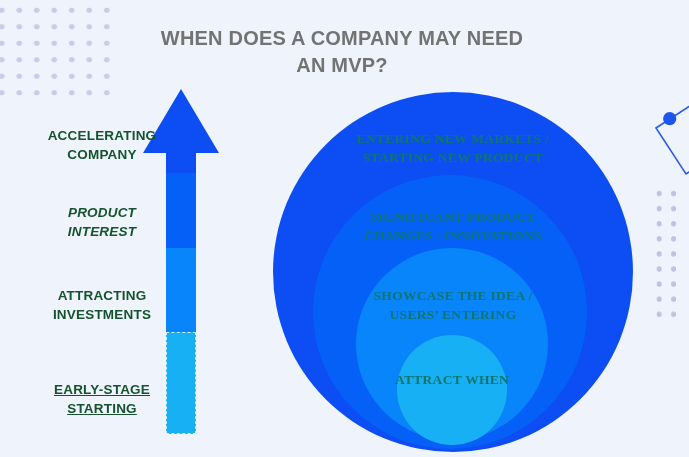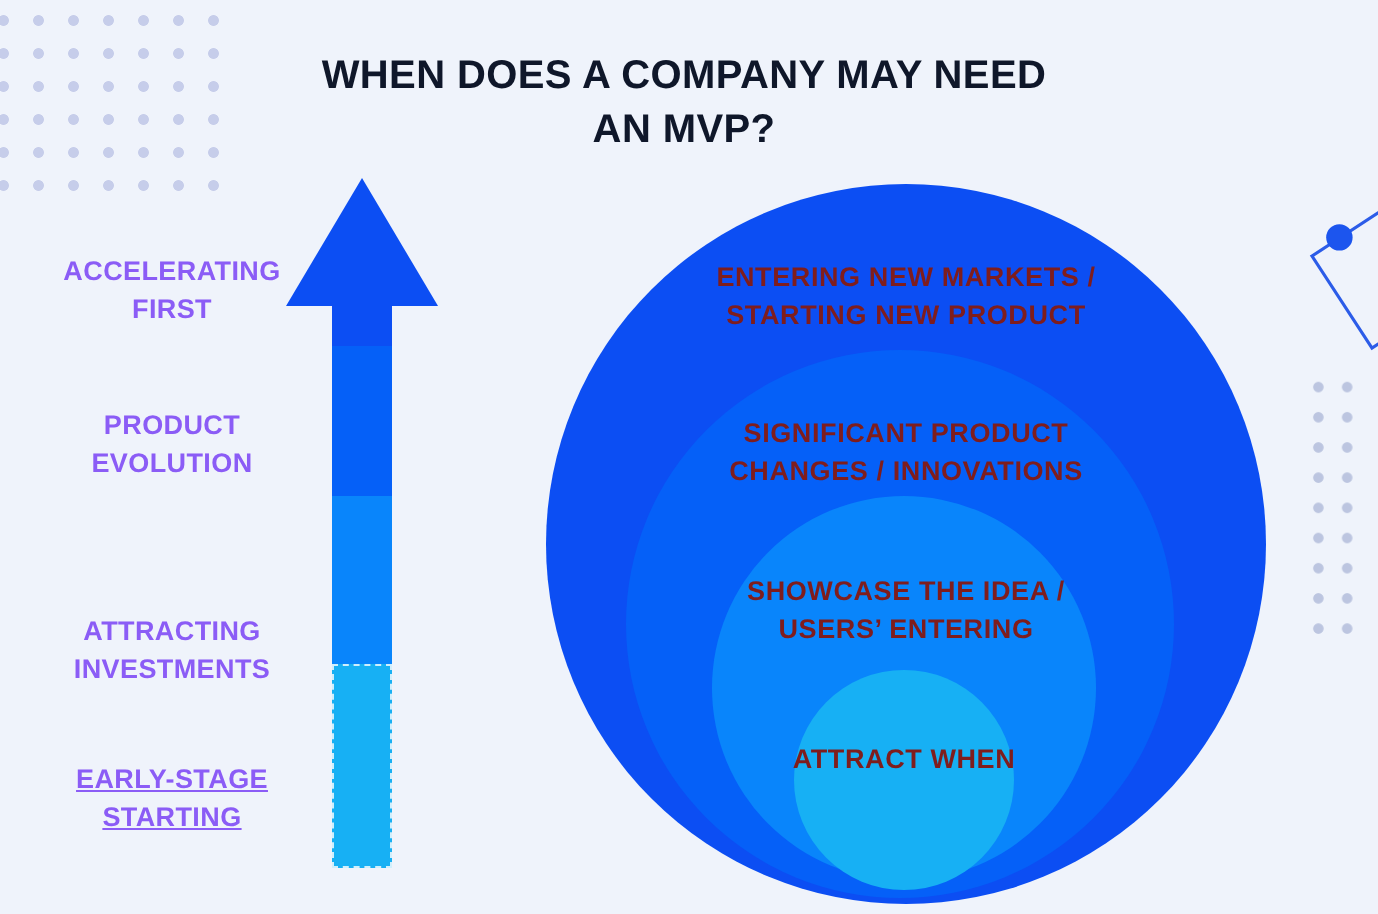--- a/index.html
+++ b/index.html
@@ -16,53 +16,53 @@
   .dots-right{
     left:652px;top:186px;width:30px;height:137px;
     background-image:radial-gradient(circle,#bcc5e0 2.4px,rgba(188,197,224,0) 2.8px);
     background-size:14.4px 15.1px;
   }
   .diamond-svg{position:absolute;left:640px;top:85px;}
 
   
   .title{
     position:absolute;left:142px;top:25px;width:400px;
-    text-align:center;color:#0f172a;font-weight:bold;
+    text-align:center;color:#737373;font-weight:bold;
     font-size:20px;line-height:27px;letter-spacing:.2px;
   }
 
   
   .arrow-head{
     position:absolute;left:143px;top:89px;width:0;height:0;
     border-left:38px solid transparent;border-right:38px solid transparent;
     border-bottom:64px solid #0c4ef3;
   }
   .seg{position:absolute;left:166px;width:30px;}
   .seg-1{top:153px;height:20px;background:#0c4ef3;}
   .seg-2{top:173px;height:75px;background:#0560f8;}
   .seg-3{top:248px;height:84px;background:#0985fb;}
   .seg-4{top:332px;height:102px;background:#17b0f4;box-sizing:border-box;border:1px dashed rgba(255,255,255,.8);}
 
   
   .stage-label{
-    position:absolute;left:4px;width:164px;text-align:center;
-    color:#8b5cf6;font-weight:bold;font-size:13.5px;line-height:18.5px;letter-spacing:.2px;
+    position:absolute;left:20px;width:164px;text-align:center;
+    color:#14532d;font-weight:bold;font-size:13.5px;line-height:18.5px;letter-spacing:.2px;
   }
-  .stage-1{top:127px;} .stage-2{top:204px;} .stage-3{top:287px;margin-top:20px;} .stage-4{top:381px;text-decoration:underline;}
+  .stage-1{top:127px;} .stage-2{top:204px;font-style:italic;} .stage-3{top:287px;} .stage-4{top:381px;text-decoration:underline;}
 
   
   .ring{position:absolute;border-radius:50%;}
   .ring-1{left:273px;top:92px;width:360px;height:360px;background:#0c4ef3;}
   .ring-2{left:313px;top:175px;width:274px;height:274px;background:#0560f8;}
   .ring-3{left:356px;top:248px;width:192px;height:192px;background:#0985fb;}
   .ring-4{left:397px;top:335px;width:110px;height:110px;background:#17b0f4;}
 
   .ring-label{
-    position:absolute;text-align:center;color:#7f1d1d;font-weight:bold;
-    font-size:13.5px;line-height:18.5px;letter-spacing:.3px;
+    position:absolute;text-align:center;color:#0f766e;font-weight:bold;
+    font-size:13.5px;line-height:18.5px;letter-spacing:.3px;font-family:Liberation Serif, serif;
   }
   .rlabel-1{left:303px;top:130px;width:300px;}
   .rlabel-2{left:303px;top:208px;width:300px;}
   .rlabel-3{left:303px;top:287px;width:300px;}
   .rlabel-4{left:352px;top:371px;width:200px;}
 </style>
 </head>
 <body>
 
 <div id="page">
@@ -82,25 +82,25 @@
   <div>
     <div class="arrow-head"></div>
     <div class="seg seg-1"></div>
     <div class="seg seg-2"></div>
     <div class="seg seg-3"></div>
     <div class="seg seg-4"></div>
   </div>
 
   <div class="stage-label stage-1">
     <div>ACCELERATING</div>
-    <div>FIRST</div>
+    <div>COMPANY</div>
   </div>
   <div class="stage-label stage-2">
     <div>PRODUCT</div>
-    <div>EVOLUTION</div>
+    <div>INTEREST</div>
   </div>
   <div class="stage-label stage-3">
     <div>ATTRACTING</div>
     <div>INVESTMENTS</div>
   </div>
   <div class="stage-label stage-4">
     <div>EARLY-STAGE</div>
     <div>STARTING</div>
   </div>
 

